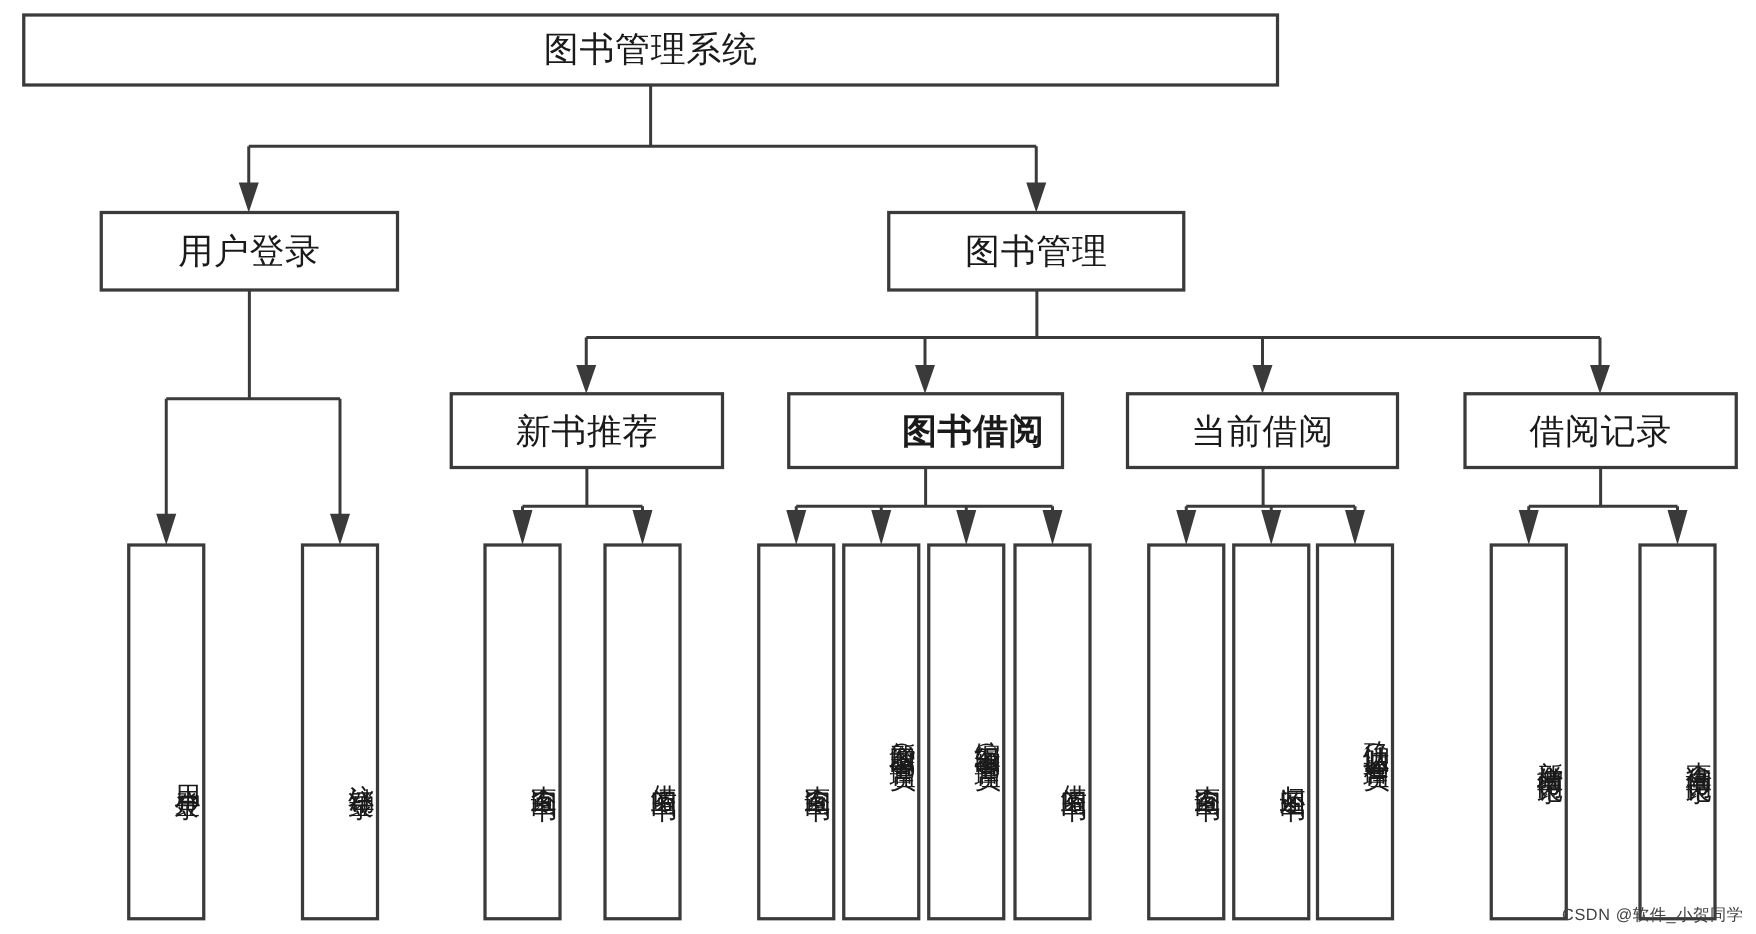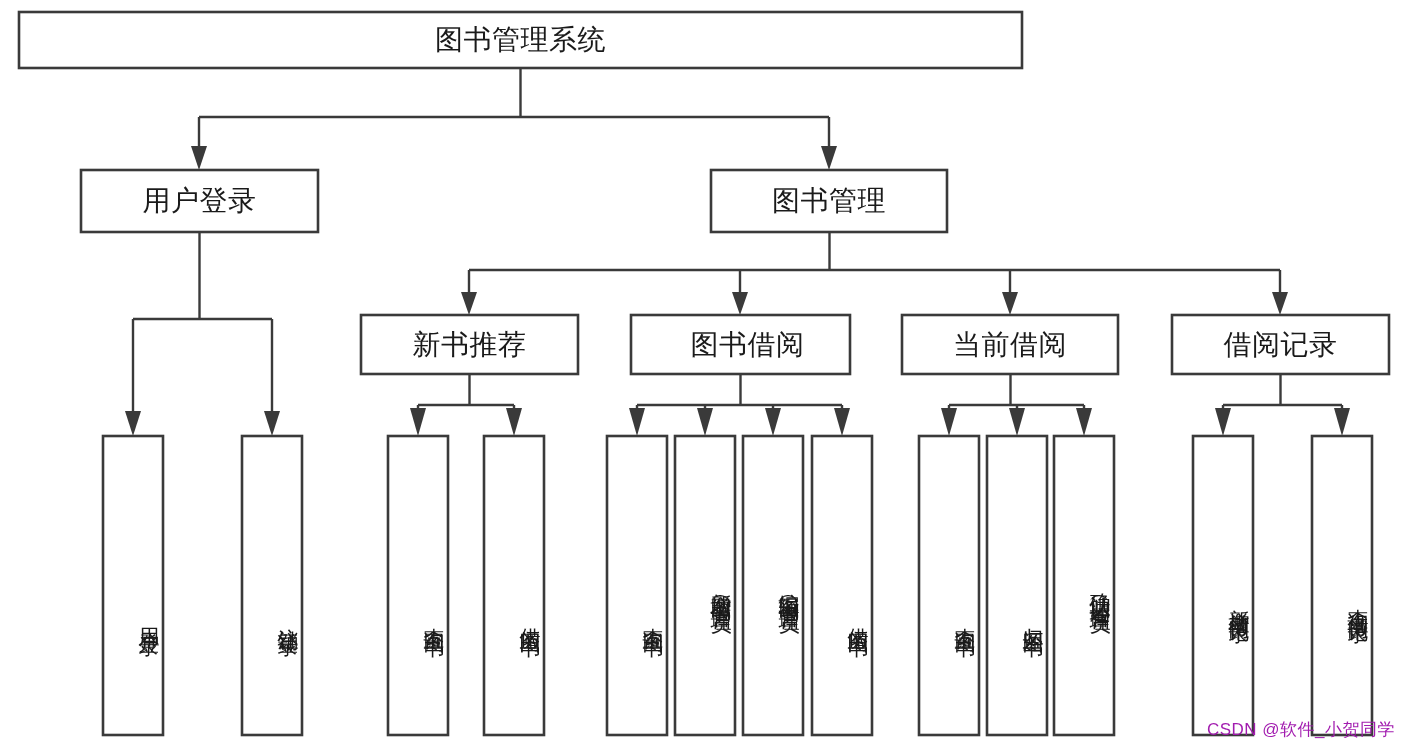--- a/index.html
+++ b/index.html
@@ -62,22 +62,22 @@
     writing-mode: vertical-rl;
     text-orientation: upright;
     letter-spacing: 3px;
     white-space: nowrap;
     pointer-events: none;
   }
   .watermark {
     position: absolute;
     right: 10px;
     bottom: 6px;
-    font-size: 17px;
-    color: #a21caf;
+    font-size: 13px;
+    color: #404040;
     letter-spacing: 0.5px;
     white-space: nowrap;
     pointer-events: none;
   }
 </style>
 </head>
 <body>
 
 <div id="diagram-root">
 
@@ -184,21 +184,21 @@
     <rect class="node-box" x="1193" y="436" width="60" height="299"></rect>
     <rect class="node-box" x="1312" y="436" width="60" height="299"></rect>
   </svg>
 
   <div class="node-label-h" style="left:19px; top:12px; width:1003px; height:56px;">图书管理系统</div>
 
   <div class="node-label-h" style="left:81px; top:170px; width:237px; height:62px;">用户登录</div>
   <div class="node-label-h" style="left:361px; top:315px; width:217px; height:59px;">新书推荐</div>
 
   <div class="node-label-h" style="left:711px; top:170px; width:236px; height:62px;">图书管理</div>
-  <div class="node-label-h" style="left:638px; top:315px; width:219px; height:59px;">图书借阅</div>
+  <div class="node-label-h" style="left:669px; top:315px; width:219px; height:59px;font-weight:bold;">图书借阅</div>
   <div class="node-label-h" style="left:902px; top:315px; width:216px; height:59px;text-align:center;">当前借阅</div>
   <div class="node-label-h" style="left:1172px; top:315px; width:217px; height:59px;">借阅记录</div>
 
   <div class="node-label-v" style="left:103px; top:498px; width:60px; height:237px;">用户登录</div>
   <div class="node-label-v" style="left:242px; top:498px; width:60px; height:237px;">注销登录</div>
 
   <div class="node-label-v" style="left:388px; top:498px; width:60px; height:237px;">查询图书</div>
   <div class="node-label-v" style="left:484px; top:498px; width:60px; height:237px;">借阅图书</div>
 
   <div class="node-label-v" style="left:607px; top:498px; width:60px; height:237px;">查询图书</div>

